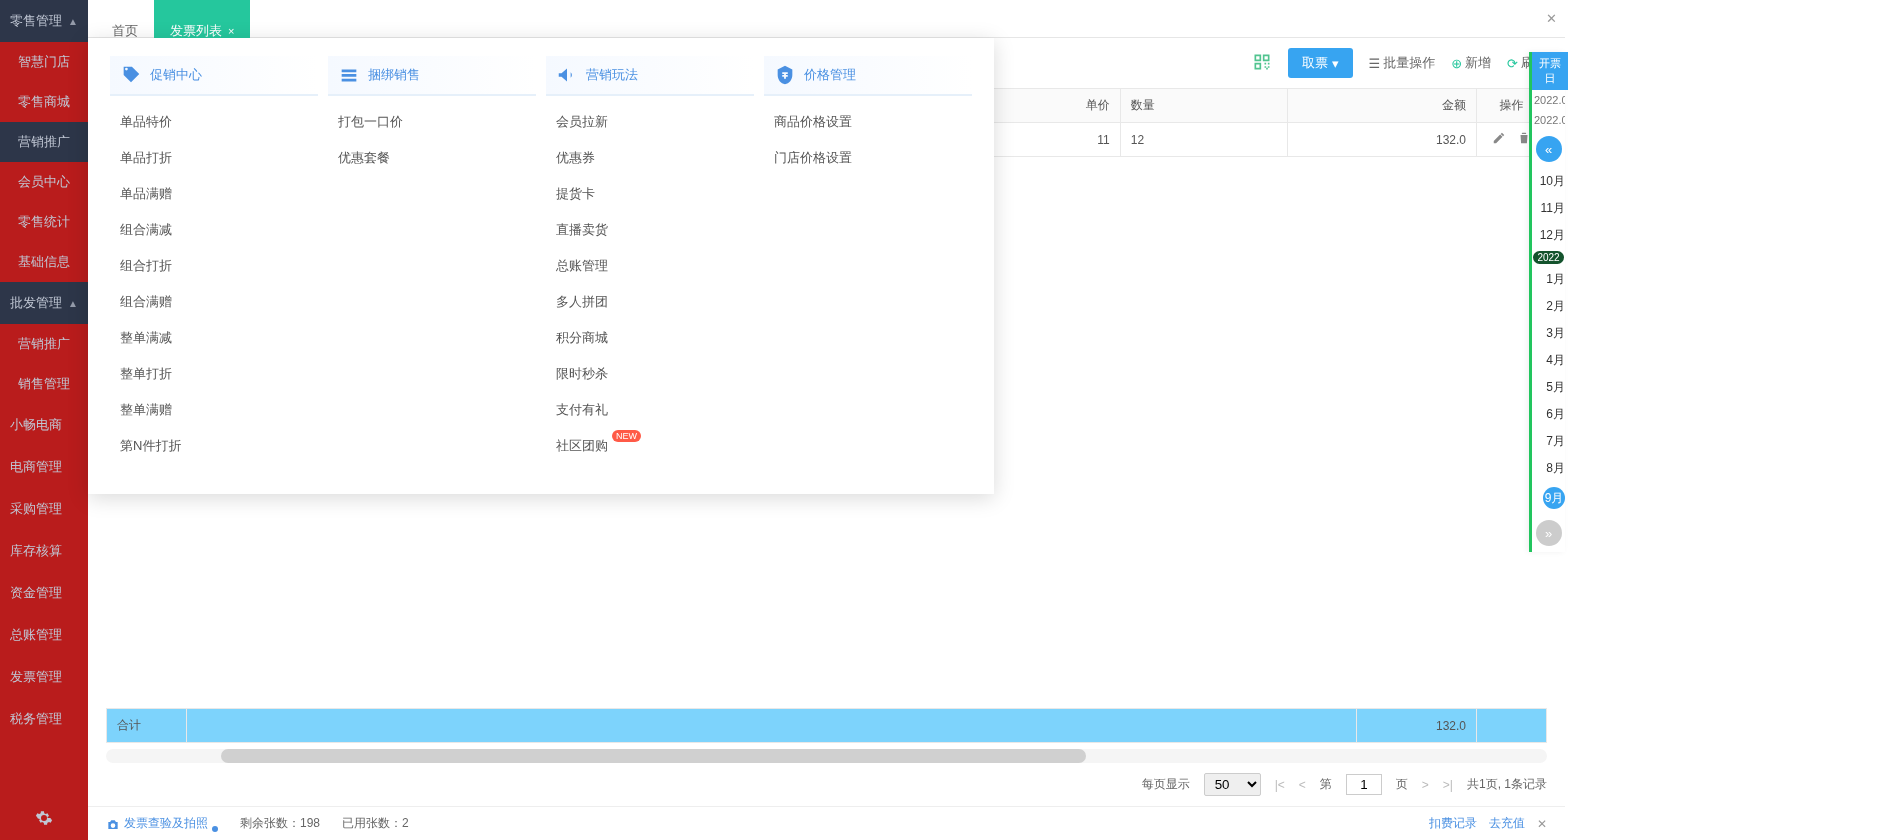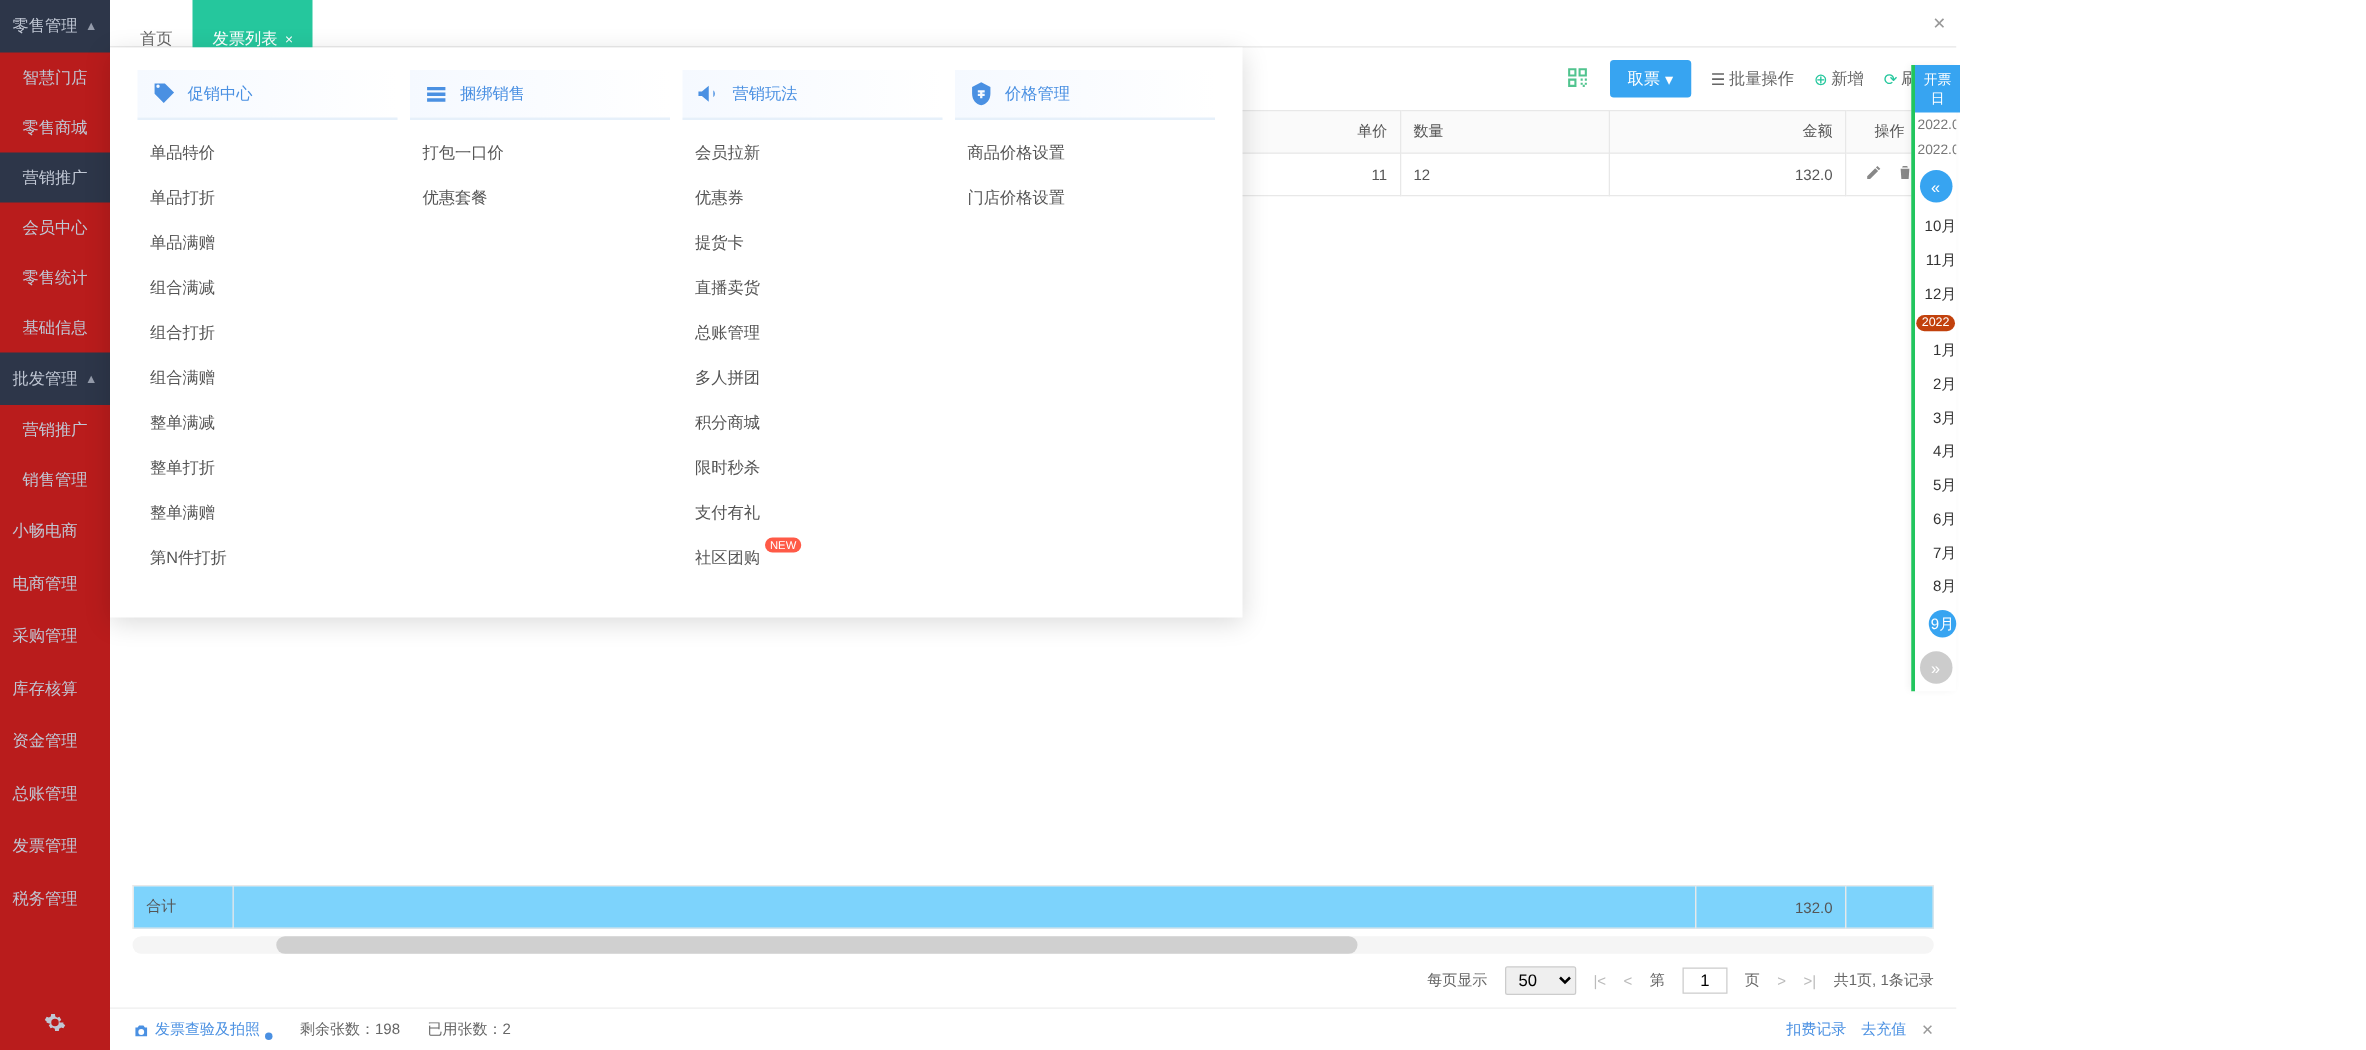--- a/index.html
+++ b/index.html
@@ -68,21 +68,21 @@
     .mega-head svg { width: 22px; height: 22px; fill: #4a90e2; }
     .mega-item { padding: 9px 10px; cursor: pointer; color: #555; position: relative; }
     .badge-new { position: absolute; background: #ff5a47; color: #fff; font-size: 9px; padding: 1px 4px; border-radius: 6px; margin-left: 4px; top: 2px; }
     
     
     .right-panel { position: absolute; right: 0; top: 52px; width: 36px; background: #fff; border-left: 3px solid #22c55e; box-shadow: -2px 0 6px rgba(0,0,0,.06); z-index: 50; }
     .rp-head { width: 36px; padding: 4px 2px; font-size: 11px; text-align: center; cursor: pointer; }
     .rp-head.active { background: #37a4f1; color: #fff; }
     .rp-date-cut { font-size: 11px; padding: 4px 2px; white-space: nowrap; overflow: hidden; color: #777; }
     .rp-scroll { width: 26px; height: 26px; border-radius: 50%; background: #37a4f1; color: #fff; display: flex; align-items: center; justify-content: center; margin: 6px auto; cursor: pointer; }
-    .rp-year { color: #fff; background: #c2410c; font-size: 10px; border-radius: 8px; padding: 1px 4px; display: inline-block; margin: 2px auto; }
+    .rp-year { color: #fff; background: #14532d; font-size: 10px; border-radius: 8px; padding: 1px 4px; display: inline-block; margin: 2px auto; }
     .rp-month { text-align: right; padding: 5px 0; font-size: 12px; cursor: pointer; }
     .rp-month.active { }
     .rp-month.active span { background: #37a4f1; color: #fff; border-radius: 50%; width: 22px; height: 22px; display: inline-flex; align-items: center; justify-content: center; }
     .rp-center { text-align: center; }
   </style>
 </head>
 <body>
 
 <div class="app">
 

